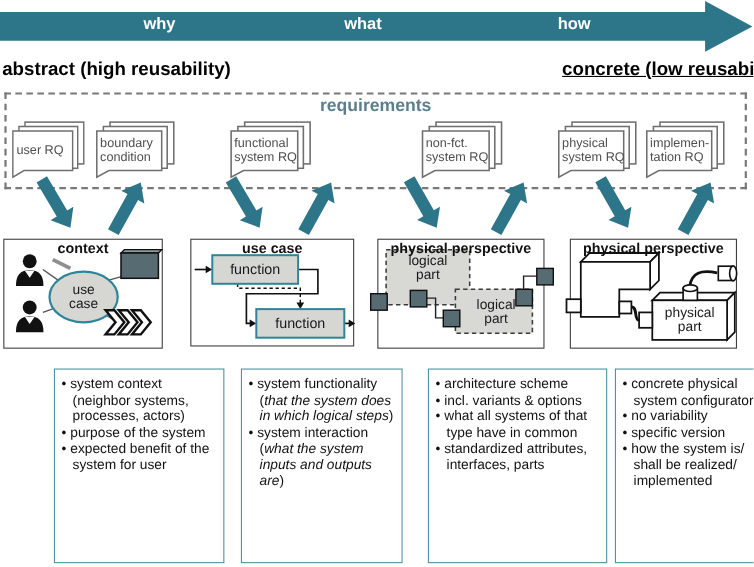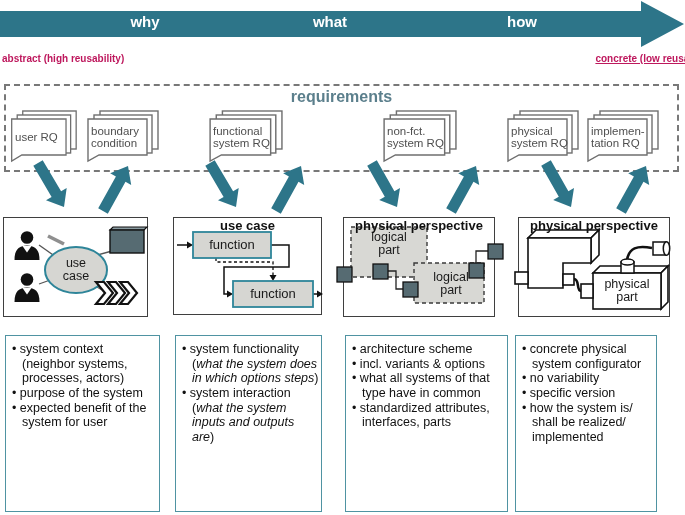--- a/index.html
+++ b/index.html
@@ -5,21 +5,21 @@
   html,body{margin:0;padding:0;background:#fff;}
   #stage{position:relative;width:685px;height:515px;background:#fff;
          font-family:"Liberation Sans",sans-serif;overflow:hidden;padding-left:33px;}
   svg{overflow:visible;display:block;}
   .abs{position:absolute;}
   
   #flow-arrow{left:0;top:0;width:685px;height:50px;}
   .flow-label{position:absolute;top:13px;width:90px;text-align:center;
               color:#fff;font-weight:bold;font-size:15px;}
   
-  .scale-label{position:absolute;top:53px;font-weight:bold;font-size:10px;color:#be185d;}
+  .scale-label{position:absolute;top:53px;font-weight:bold;font-size:17px;color:#000000;}
   #scale-left{left:2px;}
   #scale-right{right:2px;text-align:left;text-decoration:underline;}
   
   #req-box{left:4px;top:84px;width:675px;height:88px;border:2px dashed #787878;box-sizing:border-box;}
   #req-title{position:absolute;left:0;top:2px;width:100%;text-align:center;
              font-weight:bold;font-size:16px;}
   .doc{position:absolute;top:110px;height:52px;}
   .doc svg{width:100%;height:100%;}
   .doc-label{position:absolute;left:7px;top:9px;height:36px;width:82%;
              display:flex;align-items:center;font-size:11.5px;line-height:1.06;
@@ -31,21 +31,21 @@
   .panel{position:absolute;top:217px;height:100px;border:1.5px solid #3f3f3f;
          box-sizing:border-box;background:#fff;}
   .panel-title{position:absolute;left:0;top:0;width:100%;text-align:center;
                font-weight:bold;font-size:13px;color:#111;z-index:3;}
   .panel svg{position:absolute;left:0;top:0;}
   .diag-label{position:absolute;display:flex;align-items:center;justify-content:center;
               text-align:center;font-size:12.5px;line-height:1.05;color:#1a1a1a;
               white-space:pre-line;z-index:2;}
   
   .bullet-box{position:absolute;top:335px;height:177px;border:1.5px solid #4f93a2;
-              box-sizing:border-box;background:#fff;}
+              box-sizing:border-box;background:#fff;margin-left:44px;}
   .bullet-box ul{margin:6px 2px 0 6px;padding:0;list-style:none;
                  font-size:12.5px;line-height:1.17;color:#111;}
   .bullet-box li{padding-left:10px;text-indent:-10px;}
   .bullet-box li::before{content:"\2022\00a0";}
   .it{font-style:italic;}
 </style>
 </head>
 <body>
 
 <div id="stage">
@@ -123,20 +123,21 @@
       <polygon points="107.8,58.7 125.5,26.8 131.2,29.9 128.0,11.0 110.2,18.3 115.9,21.4 98.2,53.3" fill="#2d7589"></polygon>
       <polygon points="205.3,10.8 223.6,41.9 218.0,45.2 236.0,52.0 238.7,33.0 233.1,36.3 214.7,5.2" fill="#2d7589"></polygon>
       <polygon points="280.8,58.7 298.5,26.8 304.2,29.9 301.0,11.0 283.2,18.3 288.9,21.4 271.2,53.3" fill="#2d7589"></polygon>
       <polygon points="367.2,10.7 384.8,41.7 379.2,44.9 397.0,52.0 400.0,33.0 394.4,36.2 376.8,5.3" fill="#2d7589"></polygon>
       <polygon points="455.8,58.7 473.5,26.8 479.2,29.9 476.0,11.0 458.2,18.3 463.9,21.4 446.2,53.3" fill="#2d7589"></polygon>
       <polygon points="541.2,10.7 558.8,41.7 553.2,44.9 571.0,52.0 574.0,33.0 568.4,36.2 550.8,5.3" fill="#2d7589"></polygon>
       <polygon points="625.8,58.7 643.5,26.8 649.2,29.9 646.0,11.0 628.2,18.3 633.9,21.4 616.2,53.3" fill="#2d7589"></polygon>
     </svg>
 
   <div class="panel" style="left:3px;width:145px">
+    <div class="panel-title">context</div>
     <svg width="145" height="100">
       <line x1="44" y1="18" x2="60" y2="26" stroke="#8f8f8f" stroke-width="3.5"></line>
       <line x1="35" y1="27" x2="52" y2="39" stroke="#555" stroke-width="1.3"></line>
       <line x1="35" y1="66" x2="49" y2="61" stroke="#555" stroke-width="1.3"></line>
       <line x1="90" y1="38" x2="108" y2="33" stroke="#555" stroke-width="1.3"></line>
       <line x1="88" y1="66" x2="98" y2="72" stroke="#555" stroke-width="1.3"></line>
       <ellipse cx="72" cy="52" rx="31" ry="23" stroke-width="2" fill="#d6d6d2" stroke="#2e8599"></ellipse>
       <g transform="translate(10,12)">
         <circle cx="13" cy="7.5" r="6.3" fill="#111"></circle>
         <path d="M0.5,30 C0.5,19 5,16 13,15.5 C21,16 25.5,19 25.5,30 Z" fill="#111"></path>
@@ -233,21 +234,21 @@
 
   <div class="bullet-box" style="left:5px;width:155px">
     <ul>
         <li><span>system context (neighbor systems, processes, actors)</span></li>
         <li><span>purpose of the system</span></li>
         <li><span>expected benefit of the system for user</span></li>
       </ul>
   </div>
   <div class="bullet-box" style="left:175px;width:147px">
     <ul>
-        <li><span>system functionality (</span><span class="it">what the system does in which options steps</span><span>)</span></li>
+        <li><span>system functionality (</span><span class="it">that the system does in which logical steps</span><span>)</span></li>
         <li><span>system interaction (</span><span class="it">what the system inputs and outputs are</span><span>)</span></li>
       </ul>
   </div>
   <div class="bullet-box" style="left:345px;width:163px">
     <ul>
         <li><span>architecture scheme</span></li>
         <li><span>incl. variants &amp; options</span></li>
         <li><span>what all systems of that type have in common</span></li>
         <li><span>standardized attributes, interfaces, parts</span></li>
       </ul>

